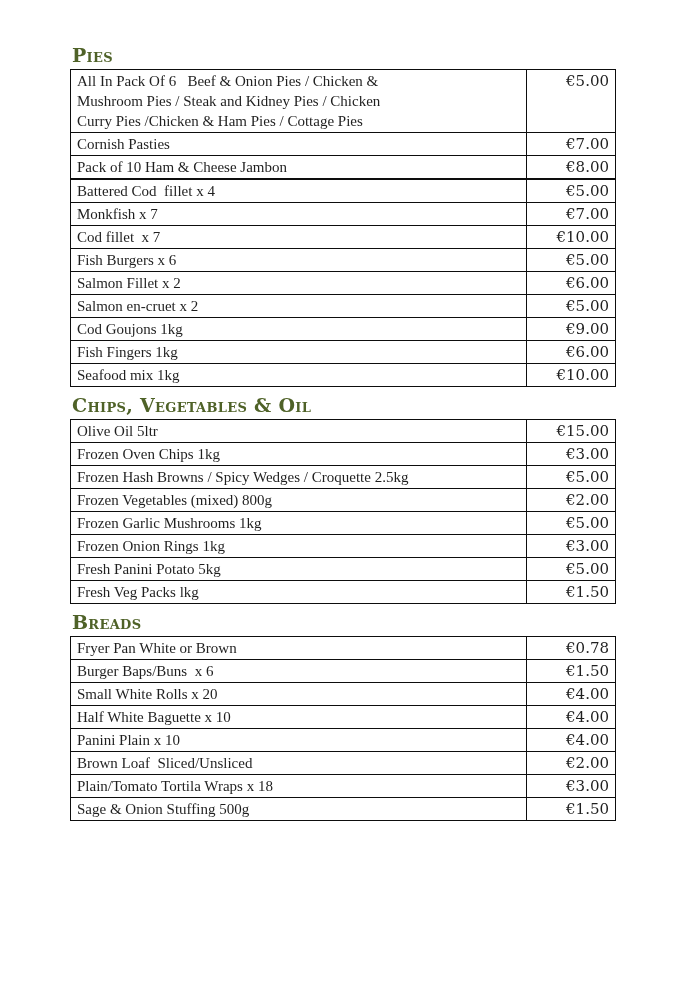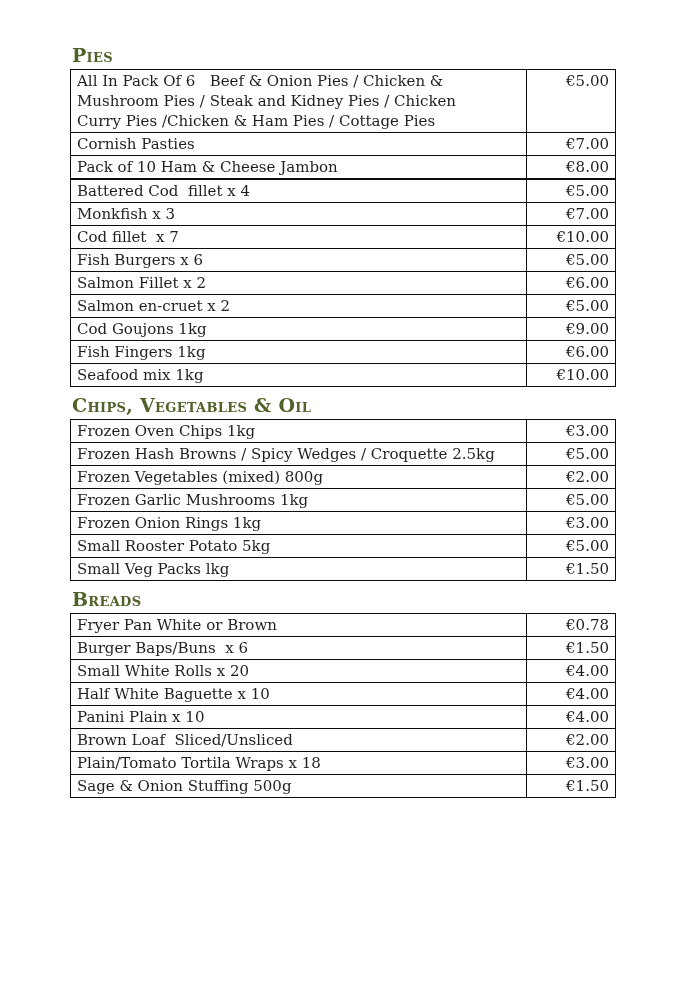--- a/index.html
+++ b/index.html
@@ -38,20 +38,21 @@
   .price-table td {
     border: 1px solid #0d0d0d;
     font-size: 15px;
     line-height: 20px;
     padding: 1px 6px;
     vertical-align: top;
   }
   .name-cell {
     width: 443px;
     white-space: pre-wrap;
+    font-family: Liberation Serif, serif;
   }
   .price-cell {
     width: 76px;
     text-align: right;
     margin-top: 17px;
   }
   .footer-note {
     position: absolute;
     left: 75px;
     top: 967px;
@@ -93,21 +94,21 @@
 
   <section class="menu-section">
     <table class="price-table">
       <tbody>
   <tr class="item-row">
     <td class="name-cell">Battered Cod  fillet x 4</td>
     <td class="price-cell">€5.00</td>
   </tr>
 
   <tr class="item-row">
-    <td class="name-cell">Monkfish x 3</td>
+    <td class="name-cell">Monkfish x 7</td>
     <td class="price-cell">€7.00</td>
   </tr>
 
   <tr class="item-row">
     <td class="name-cell">Cod fillet  x 7</td>
     <td class="price-cell">€10.00</td>
   </tr>
 
   <tr class="item-row">
     <td class="name-cell">Fish Burgers x 6</td>
@@ -140,20 +141,24 @@
   </tr>
 </tbody>
     </table>
   </section>
 
   <section class="menu-section">
     <h2 class="section-title">Chips, Vegetables &amp; Oil</h2>
     <table class="price-table">
       <tbody>
 
+  <tr class="item-row">
+    <td class="name-cell">Olive Oil 5ltr</td>
+    <td class="price-cell">€15.00</td>
+  </tr>
 
 
   <tr class="item-row">
     <td class="name-cell">Frozen Oven Chips 1kg</td>
     <td class="price-cell">€3.00</td>
   </tr>
 
   <tr class="item-row">
     <td class="name-cell">Frozen Hash Browns / Spicy Wedges / Croquette 2.5kg</td>
     <td class="price-cell">€5.00</td>
@@ -168,26 +173,26 @@
     <td class="name-cell">Frozen Garlic Mushrooms 1kg</td>
     <td class="price-cell">€5.00</td>
   </tr>
 
   <tr class="item-row">
     <td class="name-cell">Frozen Onion Rings 1kg</td>
     <td class="price-cell">€3.00</td>
   </tr>
 
   <tr class="item-row">
-    <td class="name-cell">Small Rooster Potato 5kg</td>
-    <td class="price-cell">€5.00</td>
-  </tr>
-
-  <tr class="item-row">
-    <td class="name-cell">Small Veg Packs lkg</td>
+    <td class="name-cell">Fresh Panini Potato 5kg</td>
+    <td class="price-cell">€5.00</td>
+  </tr>
+
+  <tr class="item-row">
+    <td class="name-cell">Fresh Veg Packs lkg</td>
     <td class="price-cell">€1.50</td>
   </tr>
 </tbody>
     </table>
   </section>
 
   <section class="menu-section">
     <h2 class="section-title">Breads</h2>
     <table class="price-table">
       <tbody>

